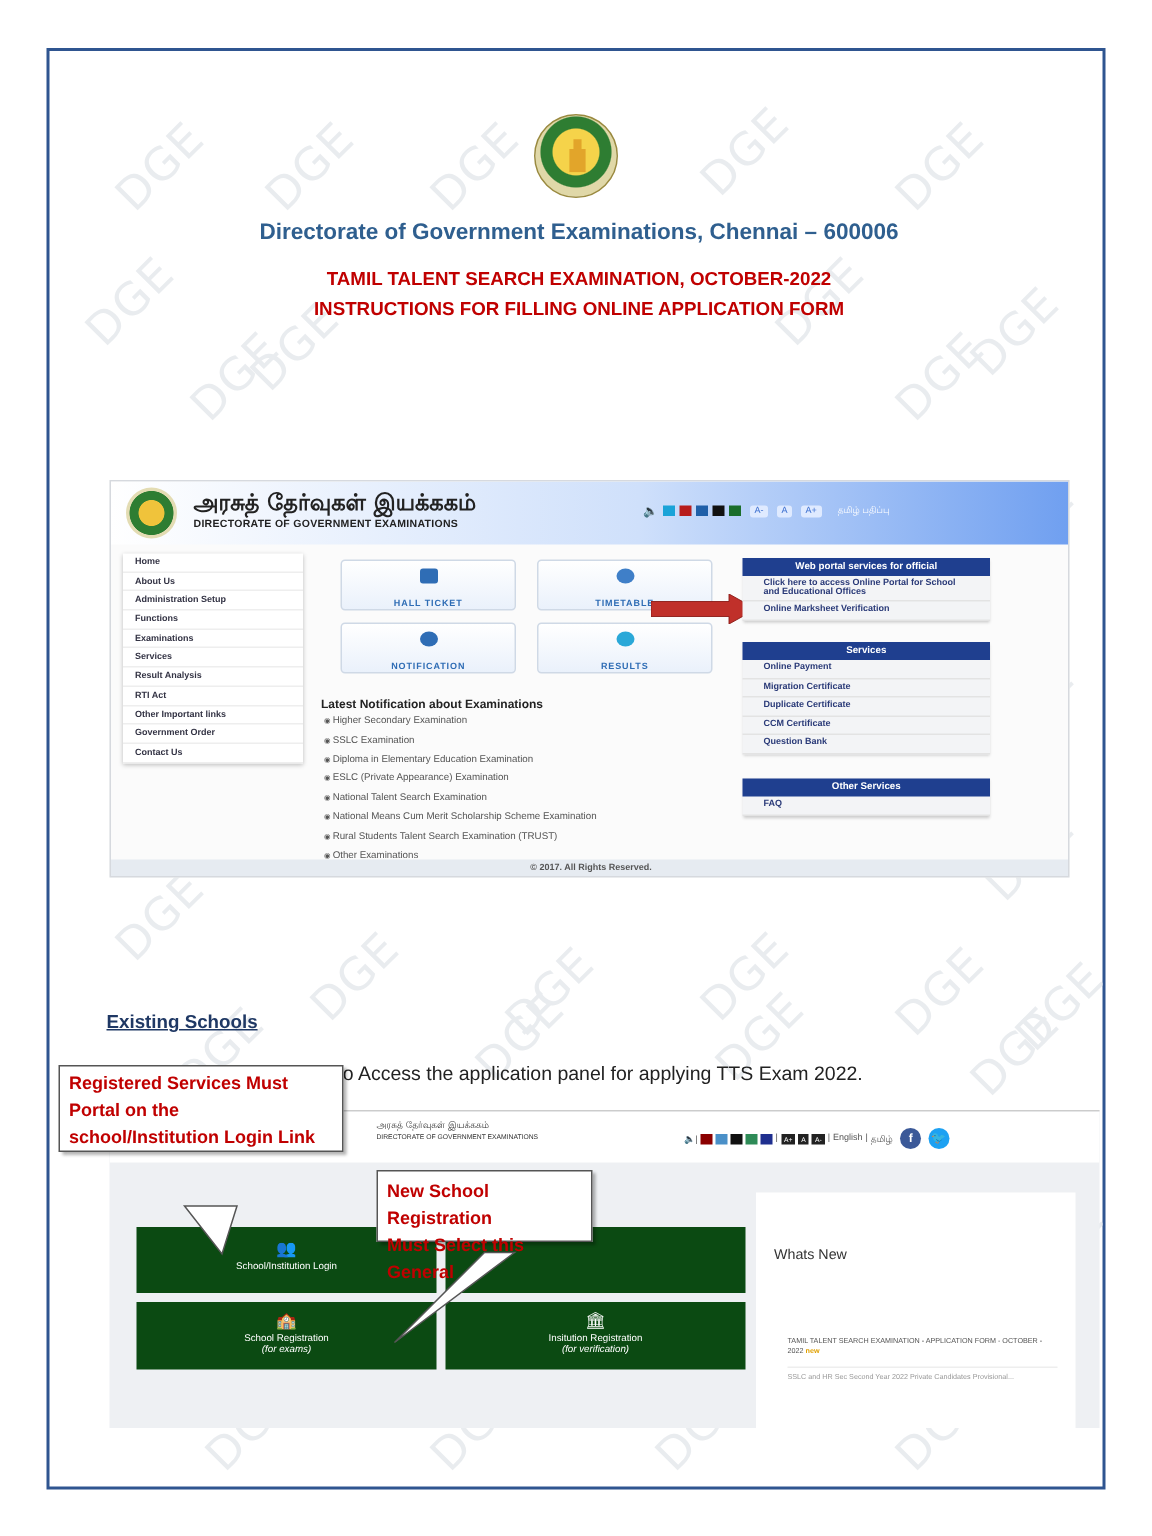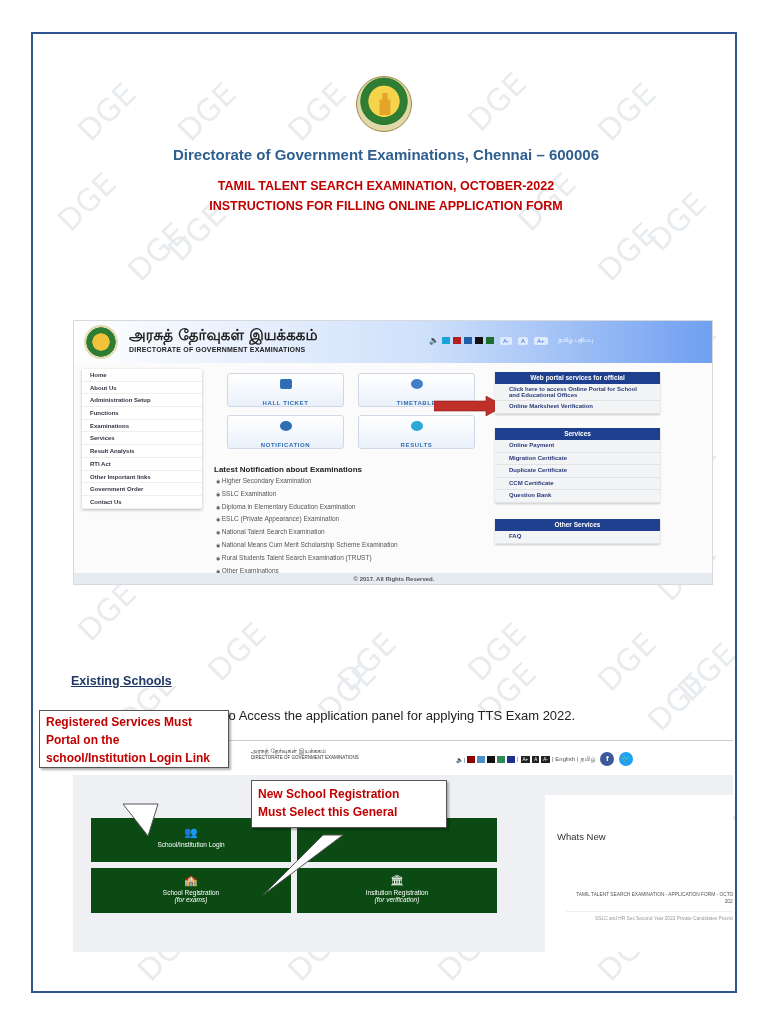--- a/index.html
+++ b/index.html
@@ -47,21 +47,21 @@
   .shot2 { left: 40px; top: 706px; width: 660px; height: 212px; background: #eef0f3; border-top: 1px solid #ccc; overflow: hidden; }
   .s2-top { position: absolute; left: 0; top: 0; width: 660px; height: 34px; background: #fff; }
   .s2-tamil { position: absolute; left: 178px; top: 6px; font-size: 6px; color: #333; font-family: "DejaVu Sans", sans-serif; }
   .s2-eng { position: absolute; left: 178px; top: 14px; font-size: 4.5px; color: #333; }
   .s2-tools { position: absolute; left: 383px; top: 11px; display: flex; gap: 2px; align-items: center; font-size: 6px; color: #555; }
   .s2-tools .blk { background: #222; color: #fff; font-size: 4.5px; padding: 1px 2px; }
   .soc { width: 14px; height: 14px; border-radius: 50%; display: inline-block; color: #fff; font-size: 8px; text-align: center; line-height: 14px; font-weight: bold; margin-left: 3px; }
   .gbtn { position: absolute; background: #0b4a12; color: #fff; text-align: center; font-size: 6.5px; }
   .gbtn .gi { font-size: 11px; display: block; margin-top: 8px; margin-bottom: 2px; }
   .gbtn i { display: block; font-size: 6.5px; }
-  .whats { position: absolute; left: 472px; top: 54px; width: 213px; height: 190px; background: #fff; text-align: right; }
+  .whats { position: absolute; left: 431px; top: 54px; width: 213px; height: 190px; background: #fff; }
   .whats-title { position: absolute; left: 12px; top: 36px; font-size: 9.5px; color: #333; }
   .whats-item { position: absolute; left: 21px; top: 96px; width: 180px; font-size: 4.8px; color: #555; line-height: 7px; }
   .new-badge { color: #e0a000; font-weight: bold; }
   .callout { position: absolute; background: #fff; border: 1px solid #555; box-shadow: 2px 2px 2px rgba(0,0,0,0.3); font-size: 12px; font-weight: bold; color: #c00000; line-height: 18px; padding: 2px 6px; }
 </style>
 </head>
 <body>
 
 <div class="page-frame">
 
@@ -246,18 +246,18 @@
 
   <svg class="abs" style="left:70px;top:770px;width:210px;height:110px;overflow:visible;">
     <polygon points="20,0 55,0 45,32" fill="#fff" stroke="#555" stroke-width="1"></polygon>
     <polygon points="190,45 210,45 130,105" fill="#fff" stroke="#555" stroke-width="1" transform="translate(30,-14)"></polygon>
   </svg>
   <div class="callout" style="left:6px;top:676px;width:190px;height:58px;">
     <div>Registered Services Must</div>
     <div>Portal on the</div>
     <div>school/Institution Login Link</div>
   </div>
-  <div class="callout" style="left:218px;top:746px;width:196px;height:48px;padding-top:4px;">
+  <div class="callout" style="left:218px;top:746px;width:144px;height:48px;padding-top:4px;">
     <div>New School Registration</div>
     <div>Must Select  this General</div>
   </div>
 
 </div>
 
 </body></html>

